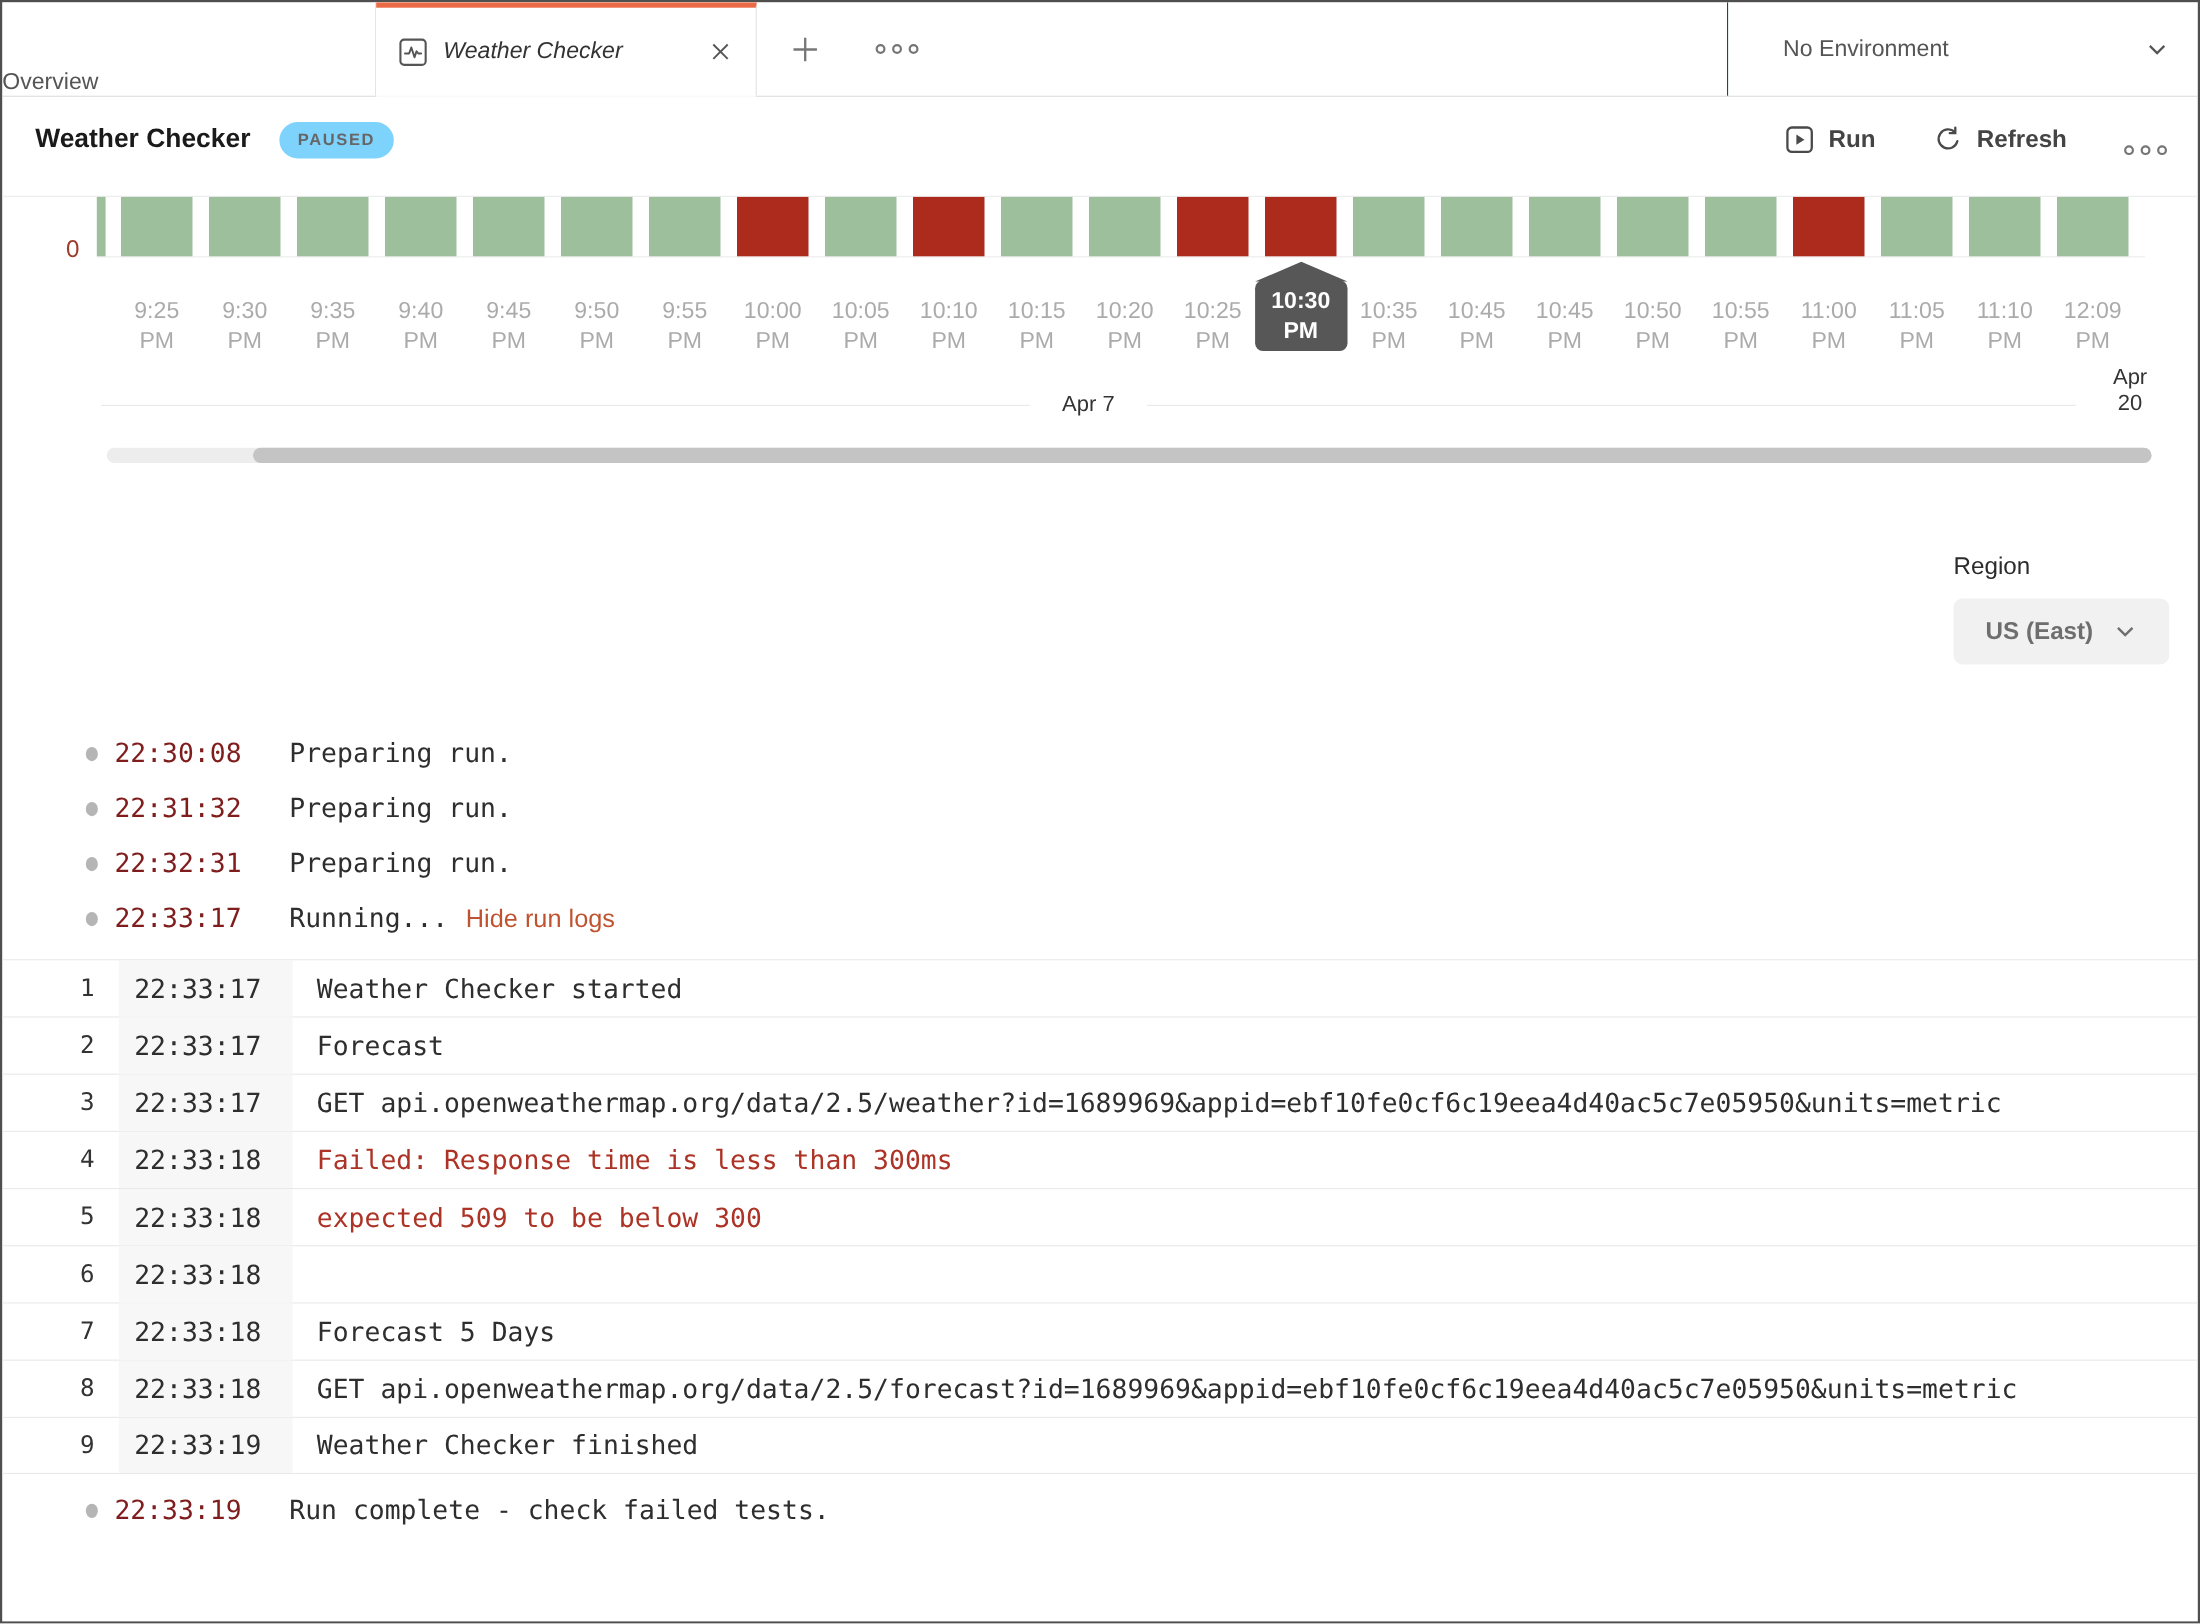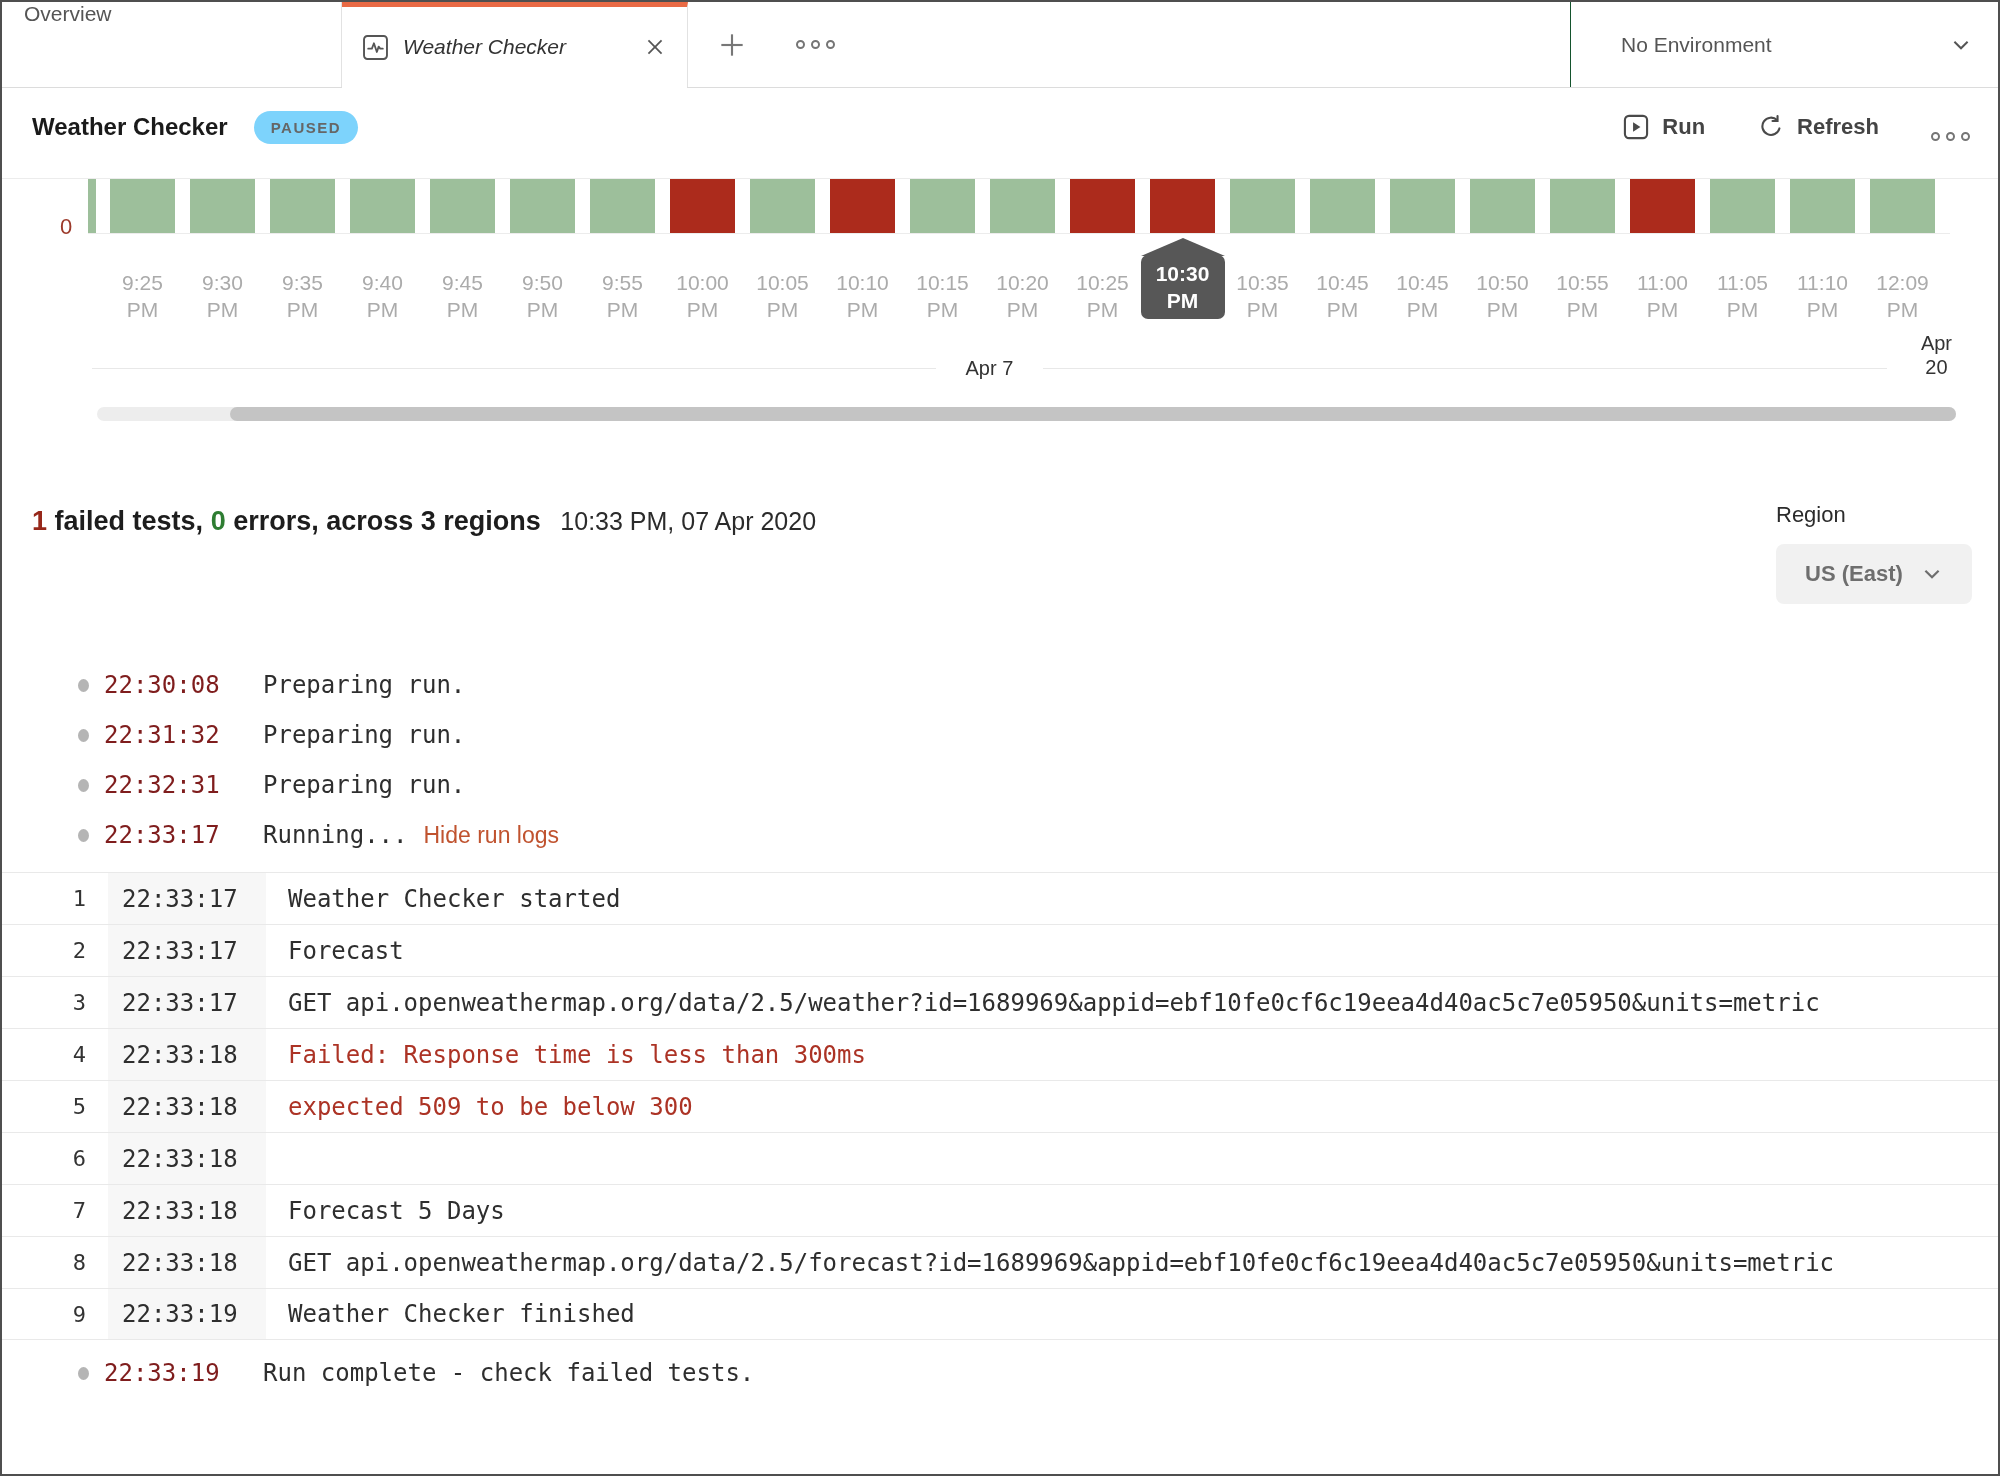--- a/index.html
+++ b/index.html
@@ -3,21 +3,21 @@
 <meta charset="utf-8">
 <style>
   * { box-sizing: border-box; margin: 0; padding: 0; }
   html,body { background:#e8e8e8; }
   body { font-family:"Liberation Sans", sans-serif; }
   .viewport{ width:2000px; height:1476px; background:#fff; border:2px solid #4f4f4f;
              position:relative; overflow:hidden; margin:0 auto; }
 
   
   .tabbar{ height:86px; display:flex; align-items:stretch; border-bottom:1px solid #dcdcdc; position:relative; }
-  .tab-overview{ width:340px; display:flex; align-items:flex-start; padding-left:22px;
+  .tab-overview{ width:340px; display:flex; align-items:flex-end; 
                  font-size:21px; color:#555; border-right:1px solid #e2e2e2; cursor:default; }
   .tab-active{ width:346px; background:#fff; border-top:5px solid var(--accent);
                border-right:1px solid #e2e2e2; display:flex; align-items:center;
                padding:0 20px 0 20px; position:relative; }
   .tab-active::after{ content:""; position:absolute; left:0; right:0; bottom:-1px; height:1px; background:#fff; }
   .tab-title{ font-size:21px; font-style:italic; color:#333; margin-left:14px; white-space:nowrap; }
   .tab-close{ margin-left:auto; display:flex; align-items:center; cursor:pointer; }
   .tab-actions{ display:flex; align-items:center; gap:48px; padding:0 30px 0 28px; }
   .dots{ display:flex; gap:6px; align-items:center; cursor:pointer; }
   .dots i{ width:9px; height:9px; border:2px solid #757575; border-radius:50%; display:block; }
@@ -255,27 +255,20 @@
       <div class="apr-line"></div>
       <span class="apr-end">Apr
 20</span>
     </div>
     <div class="scroll-track">
       <div class="scroll-thumb"></div>
     </div>
   </section>
 
   <section class="summary-row">
-    <div class="summary">
-      <span class="n-fail">1</span>
-      <span>failed tests,</span>
-      <span class="n-pass">0</span>
-      <span>errors, across 3 regions</span>
-      <span class="summary-time">10:33 PM, 07 Apr 2020</span>
-    </div>
     <div class="region-block">
       <div class="region-label">Region</div>
       <div class="region-select">
         <span>US (East)</span>
         <svg width="22" height="22" viewBox="0 0 20 20">
             <polyline points="4,7 10,13 16,7" fill="none" stroke="#6e6e6e" stroke-width="2"></polyline>
           </svg>
       </div>
     </div>
   </section>

